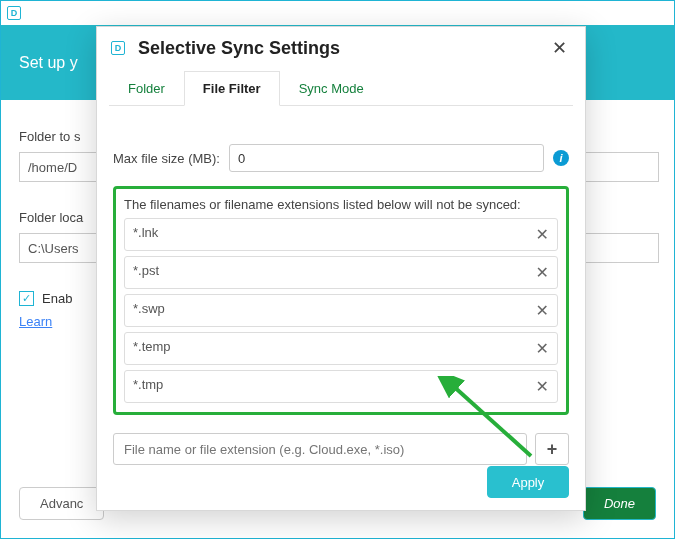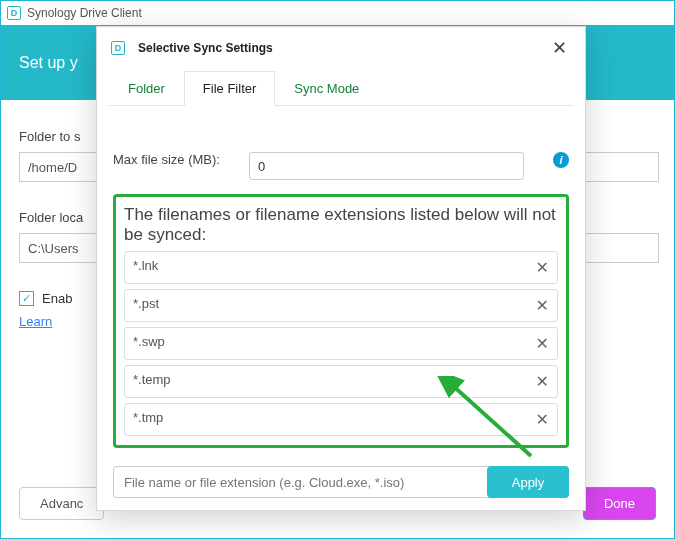--- a/index.html
+++ b/index.html
@@ -60,70 +60,70 @@
   }
   .u-check-row { display: flex; align-items: center; margin-top: 28px; gap: 8px;}
   .u-check {
     width: 15px; height: 15px; border: 1px solid #1fb4d4;
     display: flex; align-items: center; justify-content: center;
     color: #1fb4d4; font-size: 11px;
   }
   .u-link { color: #3b82f6; text-decoration: underline; margin-top: 8px; display: inline-block;}
   .u-bottom { position: absolute; bottom: 0; left: 0; right: 0; display: flex; justify-content: space-between;}
   .u-btn { border:1px solid #ccc; background:#fff; padding:8px 20px; border-radius:4px; font-size:13px; color:#555;}
-  .u-btn-primary { background:#d946ef; color:#fff; border-color:#24b8c9;}
+  .u-btn-primary { background:#15803d; color:#fff; border-color:#24b8c9;font-style:italic;}
   
   .modal {
     position: absolute;
     top: 25px;
     left: 95px;
     width: 490px;
     height: 485px;
     background: #fff;
     border: 1px solid #d8d8d8;
     box-shadow: 0 8px 30px rgba(0,0,0,0.18);
   }
   .modal-head {
     display: flex; align-items: center; justify-content: space-between;
     padding: 10px 14px 6px 14px;
   }
   .modal-title-wrap { display: flex; align-items: center; gap: 7px;}
-  .modal-title { font-weight: 600; font-size: 12px; color: #222;}
+  .modal-title { font-weight: 600; font-size: 18px; color: #222;}
   .close-x { font-size: 18px; cursor: pointer; color: #444; padding: 0 4px;}
   .tabs {
     display: flex; margin: 6px 12px 0 12px; border-bottom: 1px solid #e2e2e2;
   }
   .tab {
     padding: 9px 18px; border: 1px solid transparent; border-bottom: none;
     font-size: 13px; color: #15803d; cursor: pointer; background: #fff;
   }
   .tab.active {
     border-color: #e2e2e2; border-bottom: 1px solid #fff;
-    margin-bottom: -1px; font-weight: 400; color: #222;
+    margin-bottom: -1px; font-weight: 700; color: #222;
   }
   .modal-body { padding: 14px 16px 0 16px;}
   .desc { font-size: 13px; color: #444; line-height: 1.45; }
   .row-max {
-    display: flex; align-items: flex-start; gap: 29px; margin-top: 32px;
+    display: flex; align-items: center; gap: 9px; margin-top: 24px;
   }
   .row-max label { font-size: 13px; color: #444;}
   .row-max input {
     flex: 1; height: 28px; border:1px solid #ccc; border-radius:3px;
     padding: 0 8px; font-size:13px; color:#333;
   }
   .info-icon {
     width: 16px; height: 16px; border-radius: 50%; background:#0b9bd4;
     color:#fff; font-style: italic; font-weight: bold; font-size: 11px;
     display:flex; align-items:center; justify-content:center;
   }
   .green-box {
     border: 3px solid #27ae3a; border-radius: 4px;
     margin-top: 14px; padding: 8px 8px 4px 8px;
   }
-  .greet { font-size: 17px; color:#444; margin-bottom: 6px;}
+  .greet { font-size: 13px; color:#444; margin-bottom: 6px;}
   .ext-row {
     display: flex; justify-content: space-between;
     border: 1px solid #ddd; border-radius: 3px;
     padding: 6px 8px; margin-bottom: 5px; font-size: 13px; color: #555;
     background: #fff;
   }
   .ext-x { color:#666; font-size: 16px; cursor:pointer; }
   .add-row {
     display:flex; gap:8px; margin: 18px 16px 0 16px; align-items:center;
   }
@@ -148,21 +148,20 @@
   .arrow {
     position: absolute; top: 375px; left: 435px; pointer-events: none;
   }
 </style>
 </head>
 <body>
 
 <div class="window">
   <div class="titlebar">
     <span class="app-icon">D</span>
-    <span>Synology Drive Client</span>
   </div>
   <div class="teal-band">
     <span>Set up y</span>
   </div>
 
   <div class="underlay">
     <div class="u-label">Folder to s</div>
     <input class="u-input" value="/home/D" style="">
     <div class="u-label">Folder loca</div>
     <input class="u-input" value="C:\Users" style="">

